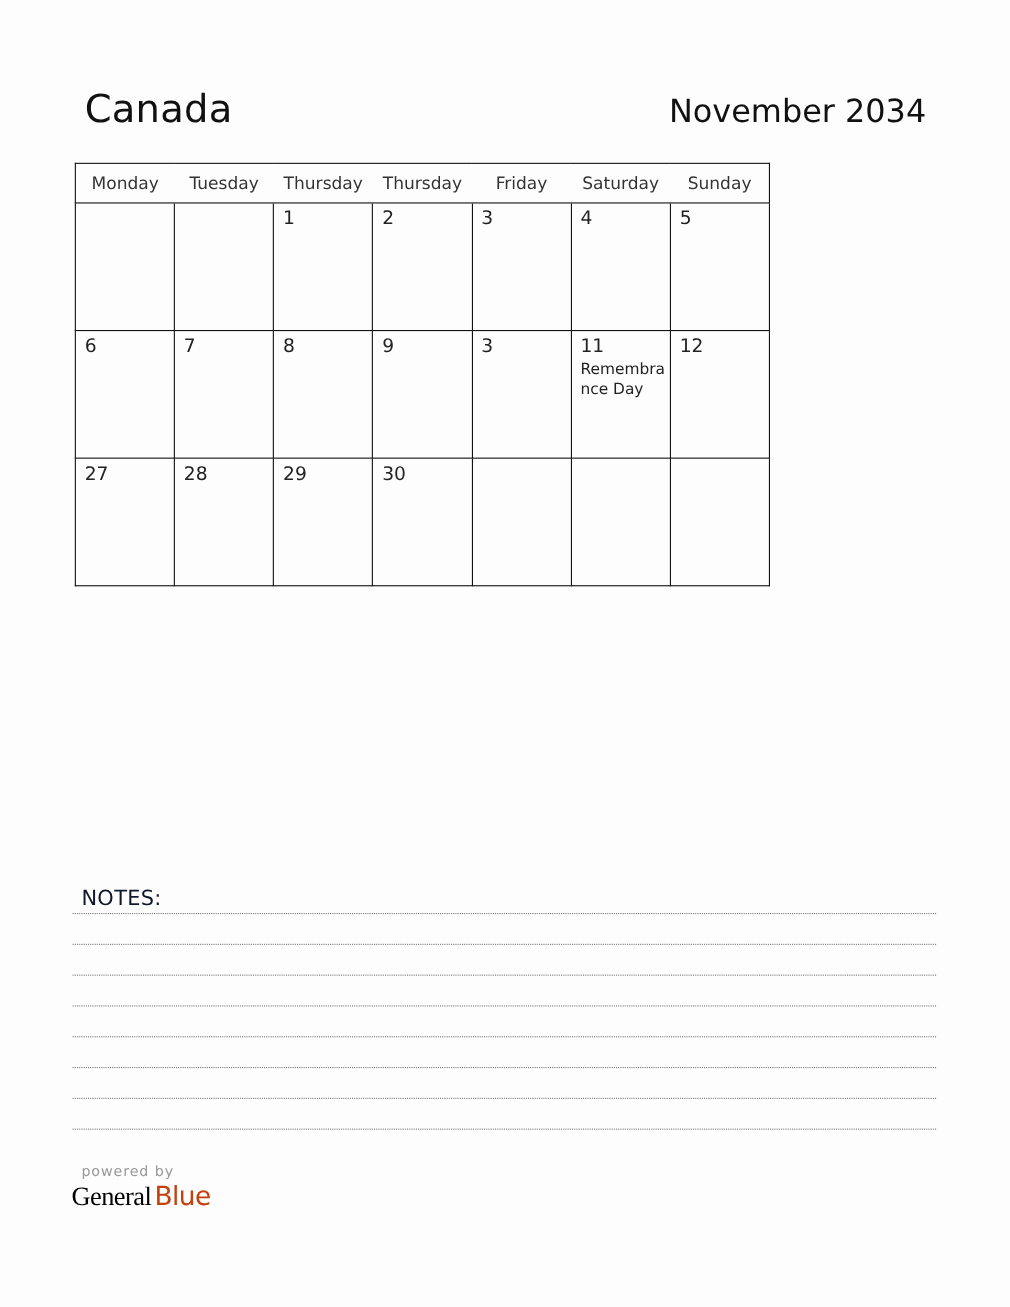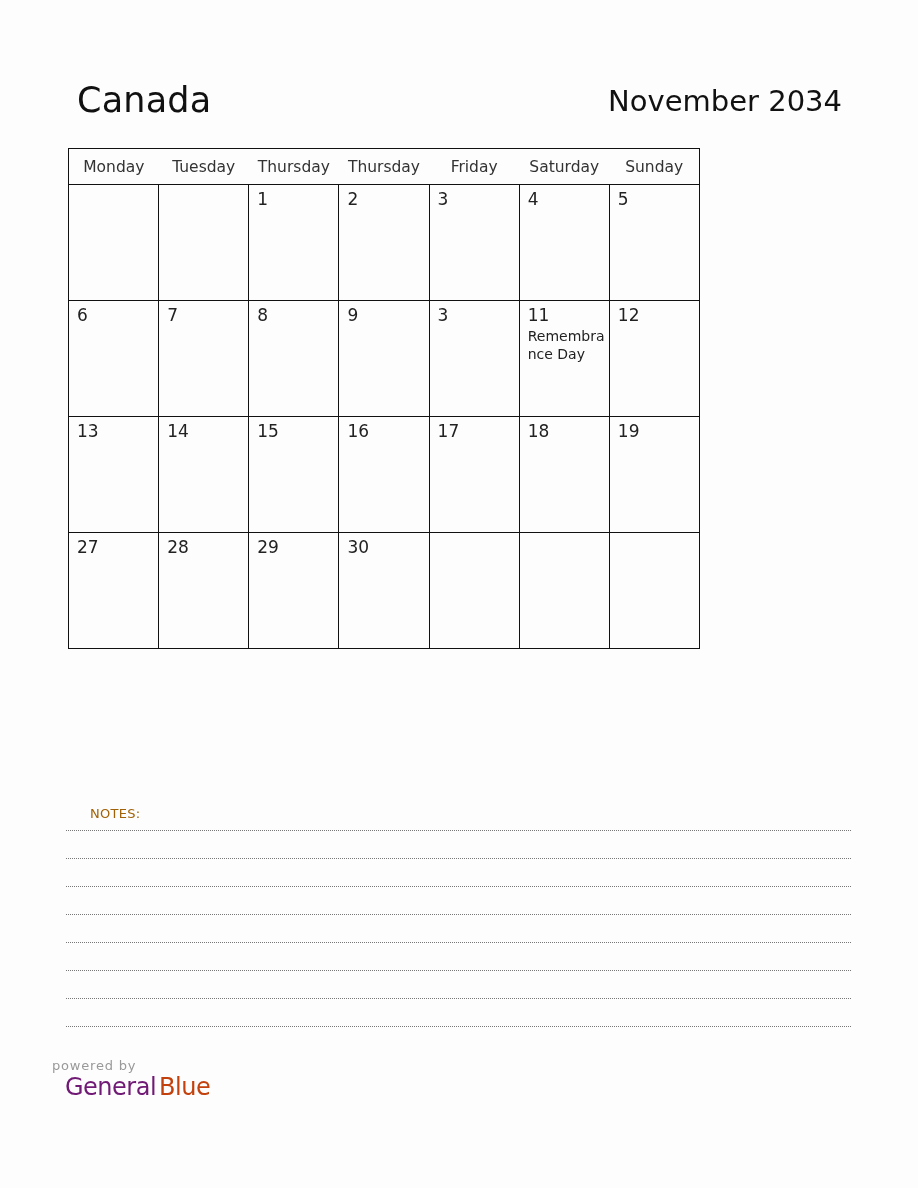--- a/index.html
+++ b/index.html
@@ -30,36 +30,35 @@
     table.cal th:last-child { border-right: 1.3px solid #111; }
     table.cal td { height: 115px; vertical-align: top; }
     .daynum {
       display: block; margin: 4px 0 0 8px; font-size: 17px; color: #222;
     }
     .holiday {
       display: block; margin: 2px 4px 0 8px; font-size: 14px; line-height: 18px;
       color: #222; word-break: break-all;
     }
     .notes-label {
-      position: absolute; left: 74px; top: 806px; font-size: 13px; color: #a16207;
+      position: absolute; left: 74px; top: 806px; font-size: 19px; color: #0f172a;
       letter-spacing: 0.3px;
-      margin-left: 16px;
     }
     .note-line {
       position: absolute; left: 66px; width: 785px; height: 0;
       border-top: 1.3px dotted #777;
     }
     .powered {
-      position: absolute; left: 52px; top: 1058px; font-size: 13px; color: #999;
+      position: absolute; left: 74px; top: 1058px; font-size: 13px; color: #999;
       letter-spacing: 0.8px;
     }
     .brand {
       position: absolute; left: 65px; top: 1073px; font-size: 24px; letter-spacing: -0.5px;
     }
-    .brand .g { color: #701a75; }
+    .brand .g { color: #000000; font-family: Liberation Serif, serif; }
     .brand .b { color: #c2410c; margin-left: 3px; }
   </style>
 </head>
 <body>
 
 <div class="country">Canada</div>
 <div class="month">November 2034</div>
 
 <table class="cal">
   <thead>
@@ -116,43 +115,20 @@
         <td>
           <span class="daynum">11</span>
           <span class="holiday">Remembrance Day</span>
         </td>
         <td>
           <span class="daynum">12</span>
         </td>
       </tr>
       <tr>
         <td>
-          <span class="daynum">13</span>
-        </td>
-        <td>
-          <span class="daynum">14</span>
-        </td>
-        <td>
-          <span class="daynum">15</span>
-        </td>
-        <td>
-          <span class="daynum">16</span>
-        </td>
-        <td>
-          <span class="daynum">17</span>
-        </td>
-        <td>
-          <span class="daynum">18</span>
-        </td>
-        <td>
-          <span class="daynum">19</span>
-        </td>
-      </tr>
-      <tr>
-        <td>
           <span class="daynum">27</span>
         </td>
         <td>
           <span class="daynum">28</span>
         </td>
         <td>
           <span class="daynum">29</span>
         </td>
         <td>
           <span class="daynum">30</span>

